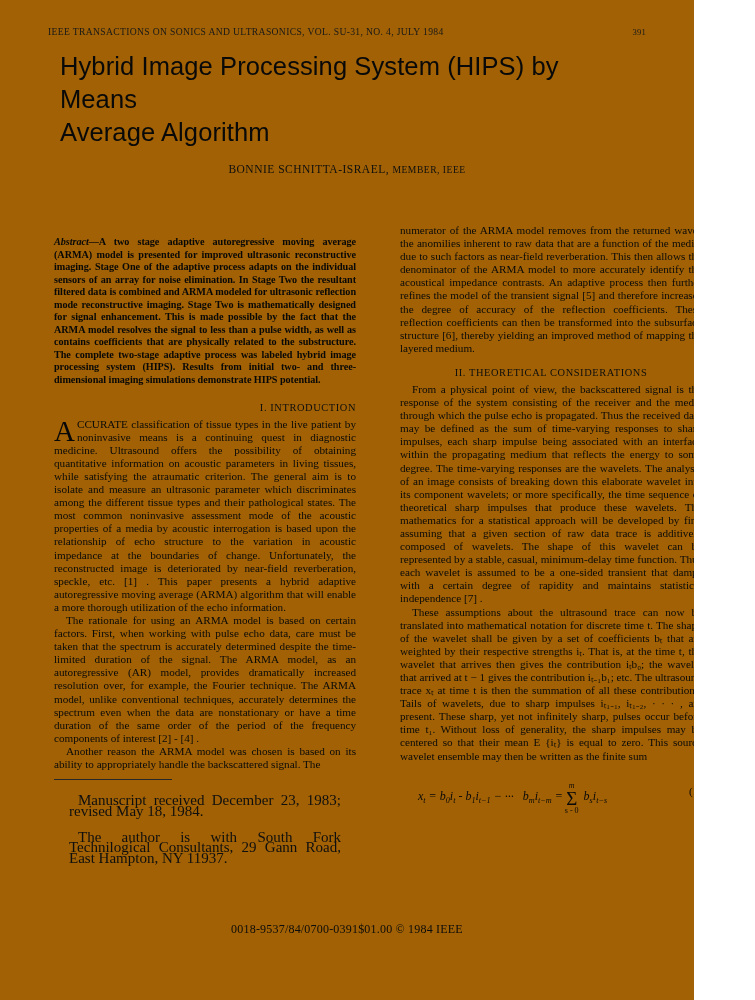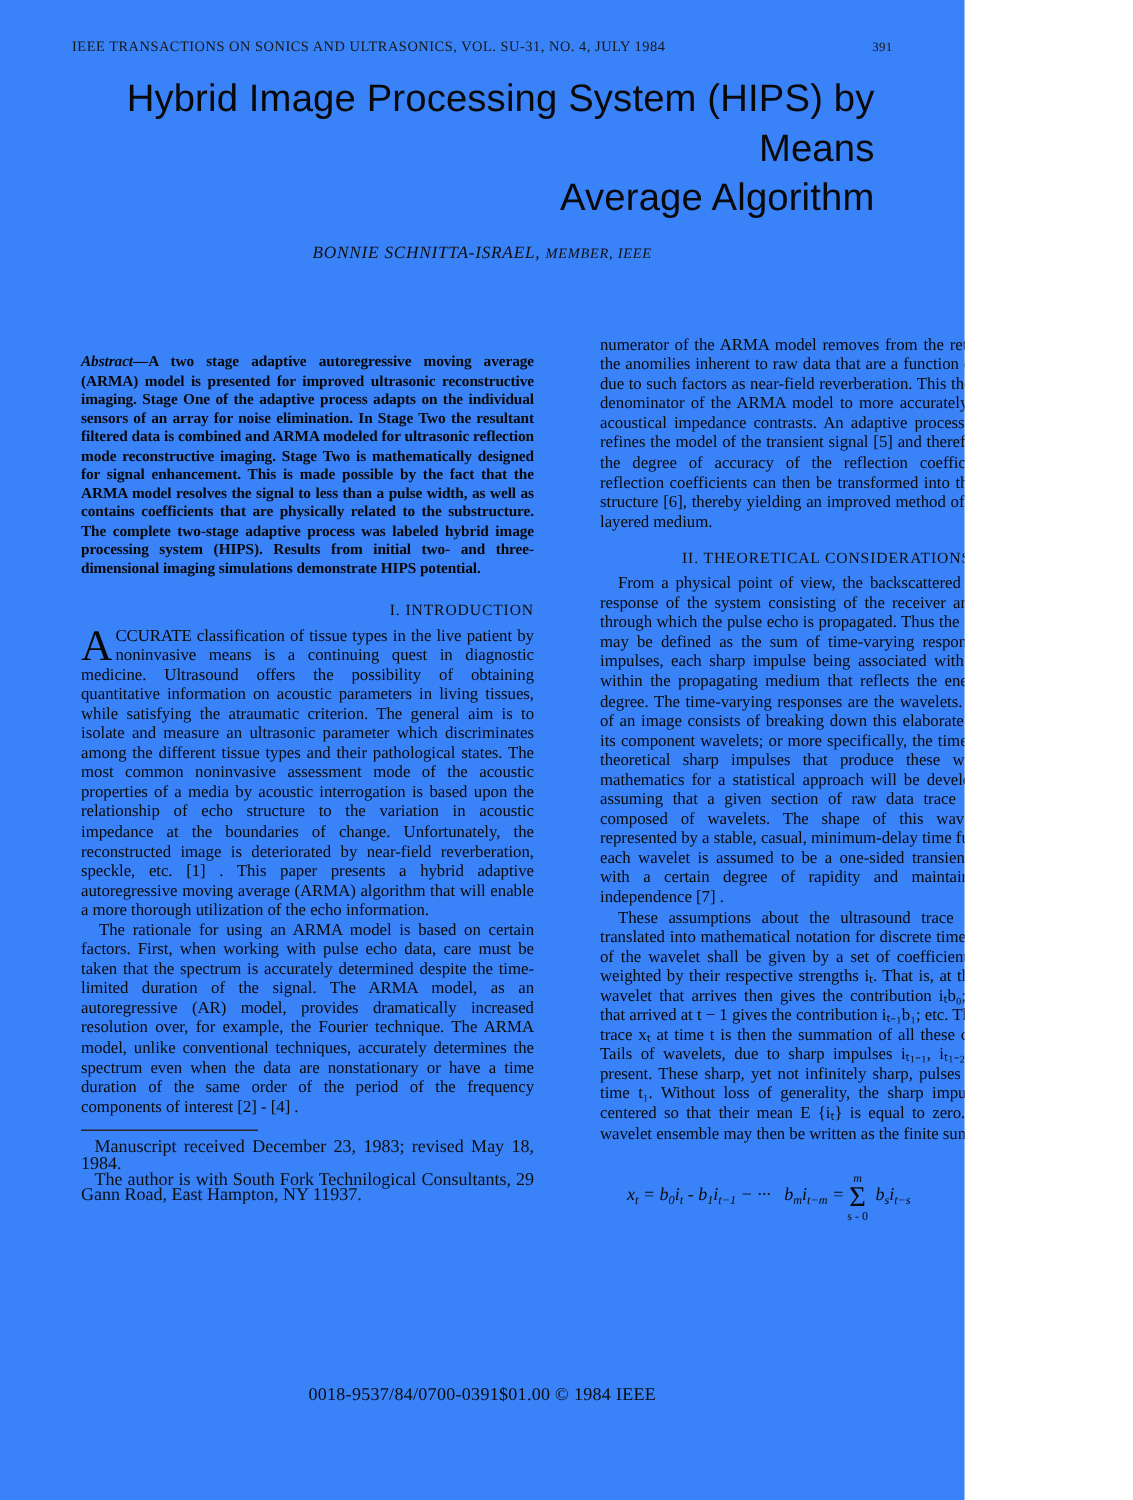--- a/index.html
+++ b/index.html
@@ -6,23 +6,23 @@
     margin: 0;
     padding: 0;
     background: #ffffff;
   }
   body {
     font-family: "Liberation Serif", serif;
     color: #000000;
   }
   .page {
     position: relative;
-    width: 643px;
+    width: 694px;
     height: 1000px;
-    background: #3b82f6;
+    background: #a16207;
     overflow: hidden;
     box-sizing: border-box;
     padding: 0;
     filter: contrast(1.02);
   }
   .running-head {
     position: absolute;
     top: 26px;
     left: 48px;
     right: 48px;
@@ -36,38 +36,37 @@
     color: #1a1a1a;
   }
   .running-head .rh-left { white-space: nowrap; }
   .running-head .rh-page { font-size: 8.6px; letter-spacing: 0.2px; }
 
   .title {
     position: absolute;
     top: 50px;
     left: 60px;
     right: 60px;
-    text-align: right;
+    text-align: left;
     font-family: "Liberation Sans", sans-serif;
     font-size: 25.5px;
     line-height: 33px;
     font-weight: 400;
     color: #0b0b0b;
     letter-spacing: 0.1px;
   }
   .byline {
     position: absolute;
     top: 163px;
     left: 60px;
     right: 60px;
     text-align: center;
     font-size: 11.5px;
     letter-spacing: 0.5px;
     color: #111;
-    font-style: italic;
   }
   .byline .nm { font-variant: small-caps; }
   .byline .mb { font-variant: small-caps; font-size: 9.6px; letter-spacing: 0.5px; }
 
   .cols {
     position: absolute;
     top: 224px;
     left: 54px;
     width: 648px;
     height: 690px;
@@ -129,24 +128,24 @@
     color: #0a0a0a;
   }
 
   .footnote-rule {
     width: 118px;
     height: 1px;
     background: #2a2a2a;
     margin: 8px 0 5px 0;
   }
   .footnote {
-    font-size: 12px;
+    font-size: 15px;
     line-height: 10.8px;
     text-align: justify;
-    margin: 0;
+    margin: 15px;
     text-indent: 9px;
     color: #111;
   }
 
   .equation {
     position: relative;
     margin-top: 10px;
     font-size: 11.5px;
     color: #0c0c0c;
     height: 40px;
@@ -216,20 +215,21 @@
     <div class="col col-left">
 
       <p class="abstract"><span class="lead">Abstract</span><span class="lead">—</span><span>A two stage adaptive autoregressive moving average (ARMA) model is presented for improved ultrasonic reconstructive imaging. Stage One of the adaptive process adapts on the individual sensors of an array for noise elimination. In Stage Two the resultant filtered data is combined and ARMA modeled for ultrasonic reflection mode reconstructive imaging. Stage Two is mathematically designed for signal enhancement. This is made possible by the fact that the ARMA model resolves the signal to less than a pulse width, as well as contains coefficients that are physically related to the substructure. The complete two-stage adaptive process was labeled hybrid image processing system (HIPS). Results from initial two- and three-dimensional imaging simulations demonstrate HIPS potential.</span></p>
 
       <div class="sec-head first">I.  INTRODUCTION</div>
 
       <p class="dropcap-para"><span class="dropcap">A</span><span>CCURATE classification of tissue types in the live patient by noninvasive means is a continuing quest in diagnostic medicine. Ultrasound offers the possibility of obtaining quantitative information on acoustic parameters in living tissues, while satisfying the atraumatic criterion. The general aim is to isolate and measure an ultrasonic parameter which discriminates among the different tissue types and their pathological states. The most common noninvasive assessment mode of the acoustic properties of a media by acoustic interrogation is based upon the relationship of echo structure to the variation in acoustic impedance at the boundaries of change. Unfortunately, the reconstructed image is deteriorated by near-field reverberation, speckle, etc. [1] . This paper presents a hybrid adaptive autoregressive moving average (ARMA) algorithm that will enable a more thorough utilization of the echo information.</span></p>
 
       <p class="body">The rationale for using an ARMA model is based on certain factors. First, when working with pulse echo data, care must be taken that the spectrum is accurately determined despite the time-limited duration of the signal. The ARMA model, as an autoregressive (AR) model, provides dramatically increased resolution over, for example, the Fourier technique. The ARMA model, unlike conventional techniques, accurately determines the spectrum even when the data are nonstationary or have a time duration of the same order of the period of the frequency components of interest [2] - [4] .</p>
 
+      <p class="body">Another reason the ARMA model was chosen is based on its ability to appropriately handle the backscattered signal. The</p>
 
       <div class="footnote-rule"></div>
       <p class="footnote">Manuscript received December 23, 1983; revised May 18, 1984.</p>
       <p class="footnote">The author is with South Fork Technilogical Consultants, 29 Gann Road, East Hampton, NY 11937.</p>
 
     </div>
 
     <div class="col col-right">
 
       <p class="body noindent">numerator of the ARMA model removes from the returned waves the anomilies inherent to raw data that are a function of the media, due to such factors as near-field reverberation. This then allows the denominator of the ARMA model to more accurately identify the acoustical impedance contrasts. An adaptive process then further refines the model of the transient signal [5] and therefore increases the degree of accuracy of the reflection coefficients. These reflection coefficients can then be transformed into the subsurface structure [6], thereby yielding an improved method of mapping the layered medium.</p>

